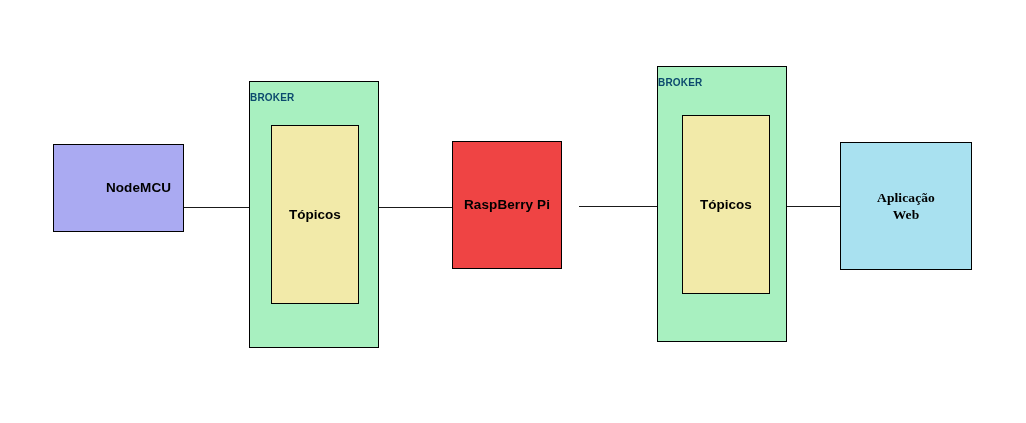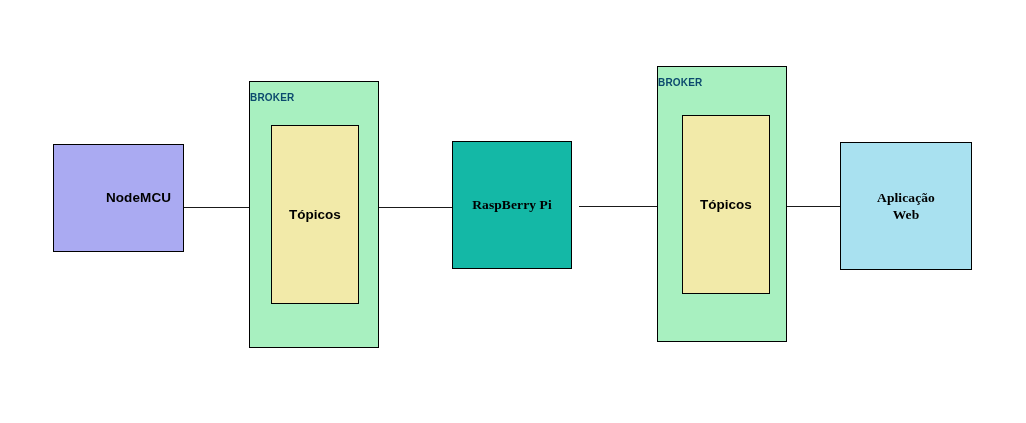--- a/index.html
+++ b/index.html
@@ -75,32 +75,32 @@
 </head>
 <body>
 
 <div id="canvas" style="background: rgb(255, 255, 255);">
 
   <div class="link" id="link0" style="left: 184px; top: 207px; width: 65px;"></div>
   <div class="link" id="link1" style="left: 379px; top: 207px; width: 73px;"></div>
   <div class="link" id="link2" style="left: 579px; top: 206px; width: 78px;"></div>
   <div class="link" id="link3" style="left: 787px; top: 206px; width: 53px;"></div>
 
-  <div class="node" id="node0" style="left: 53px; top: 144px; width: 131px; height: 108px; background: rgb(170, 170, 242); border-color: rgb(0, 0, 0); padding-left: 40px;">
+  <div class="node" id="node0" style="left: 53px; top: 144px; width: 131px; height: 88px; background: rgb(170, 170, 242); border-color: rgb(0, 0, 0); padding-left: 40px;">
     <span class="node-label">NodeMCU</span>
   </div>
 
   <div class="broker" id="broker0" style="left: 249px; top: 81px; width: 130px; height: 267px; background: rgb(168, 240, 192); border-color: rgb(0, 0, 0);">
     <div class="broker-title">BROKER</div>
     <div class="inner-box" id="inner0" style="left: 21px; top: 43px; width: 88px; height: 179px; background: rgb(242, 234, 169); border-color: rgb(0, 0, 0);">
       <span>Tópicos</span>
     </div>
   </div>
 
-  <div class="node" id="node1" style="left: 452px; top: 141px; width: 120px; height: 128px; background: #14b8a6; border-color: rgb(0, 0, 0); font-family: Liberation Serif, serif;">
+  <div class="node" id="node1" style="left: 452px; top: 141px; width: 110px; height: 128px; background: #ef4444; border-color: rgb(0, 0, 0);">
     <span class="node-label">RaspBerry Pi</span>
   </div>
 
   <div class="broker" id="broker1" style="left: 657px; top: 66px; width: 130px; height: 276px; background: rgb(168, 240, 192); border-color: rgb(0, 0, 0);">
     <div class="broker-title">BROKER</div>
     <div class="inner-box" id="inner1" style="left: 24px; top: 48px; width: 88px; height: 179px; background: rgb(242, 234, 169); border-color: rgb(0, 0, 0);">
       <span>Tópicos</span>
     </div>
   </div>
 

